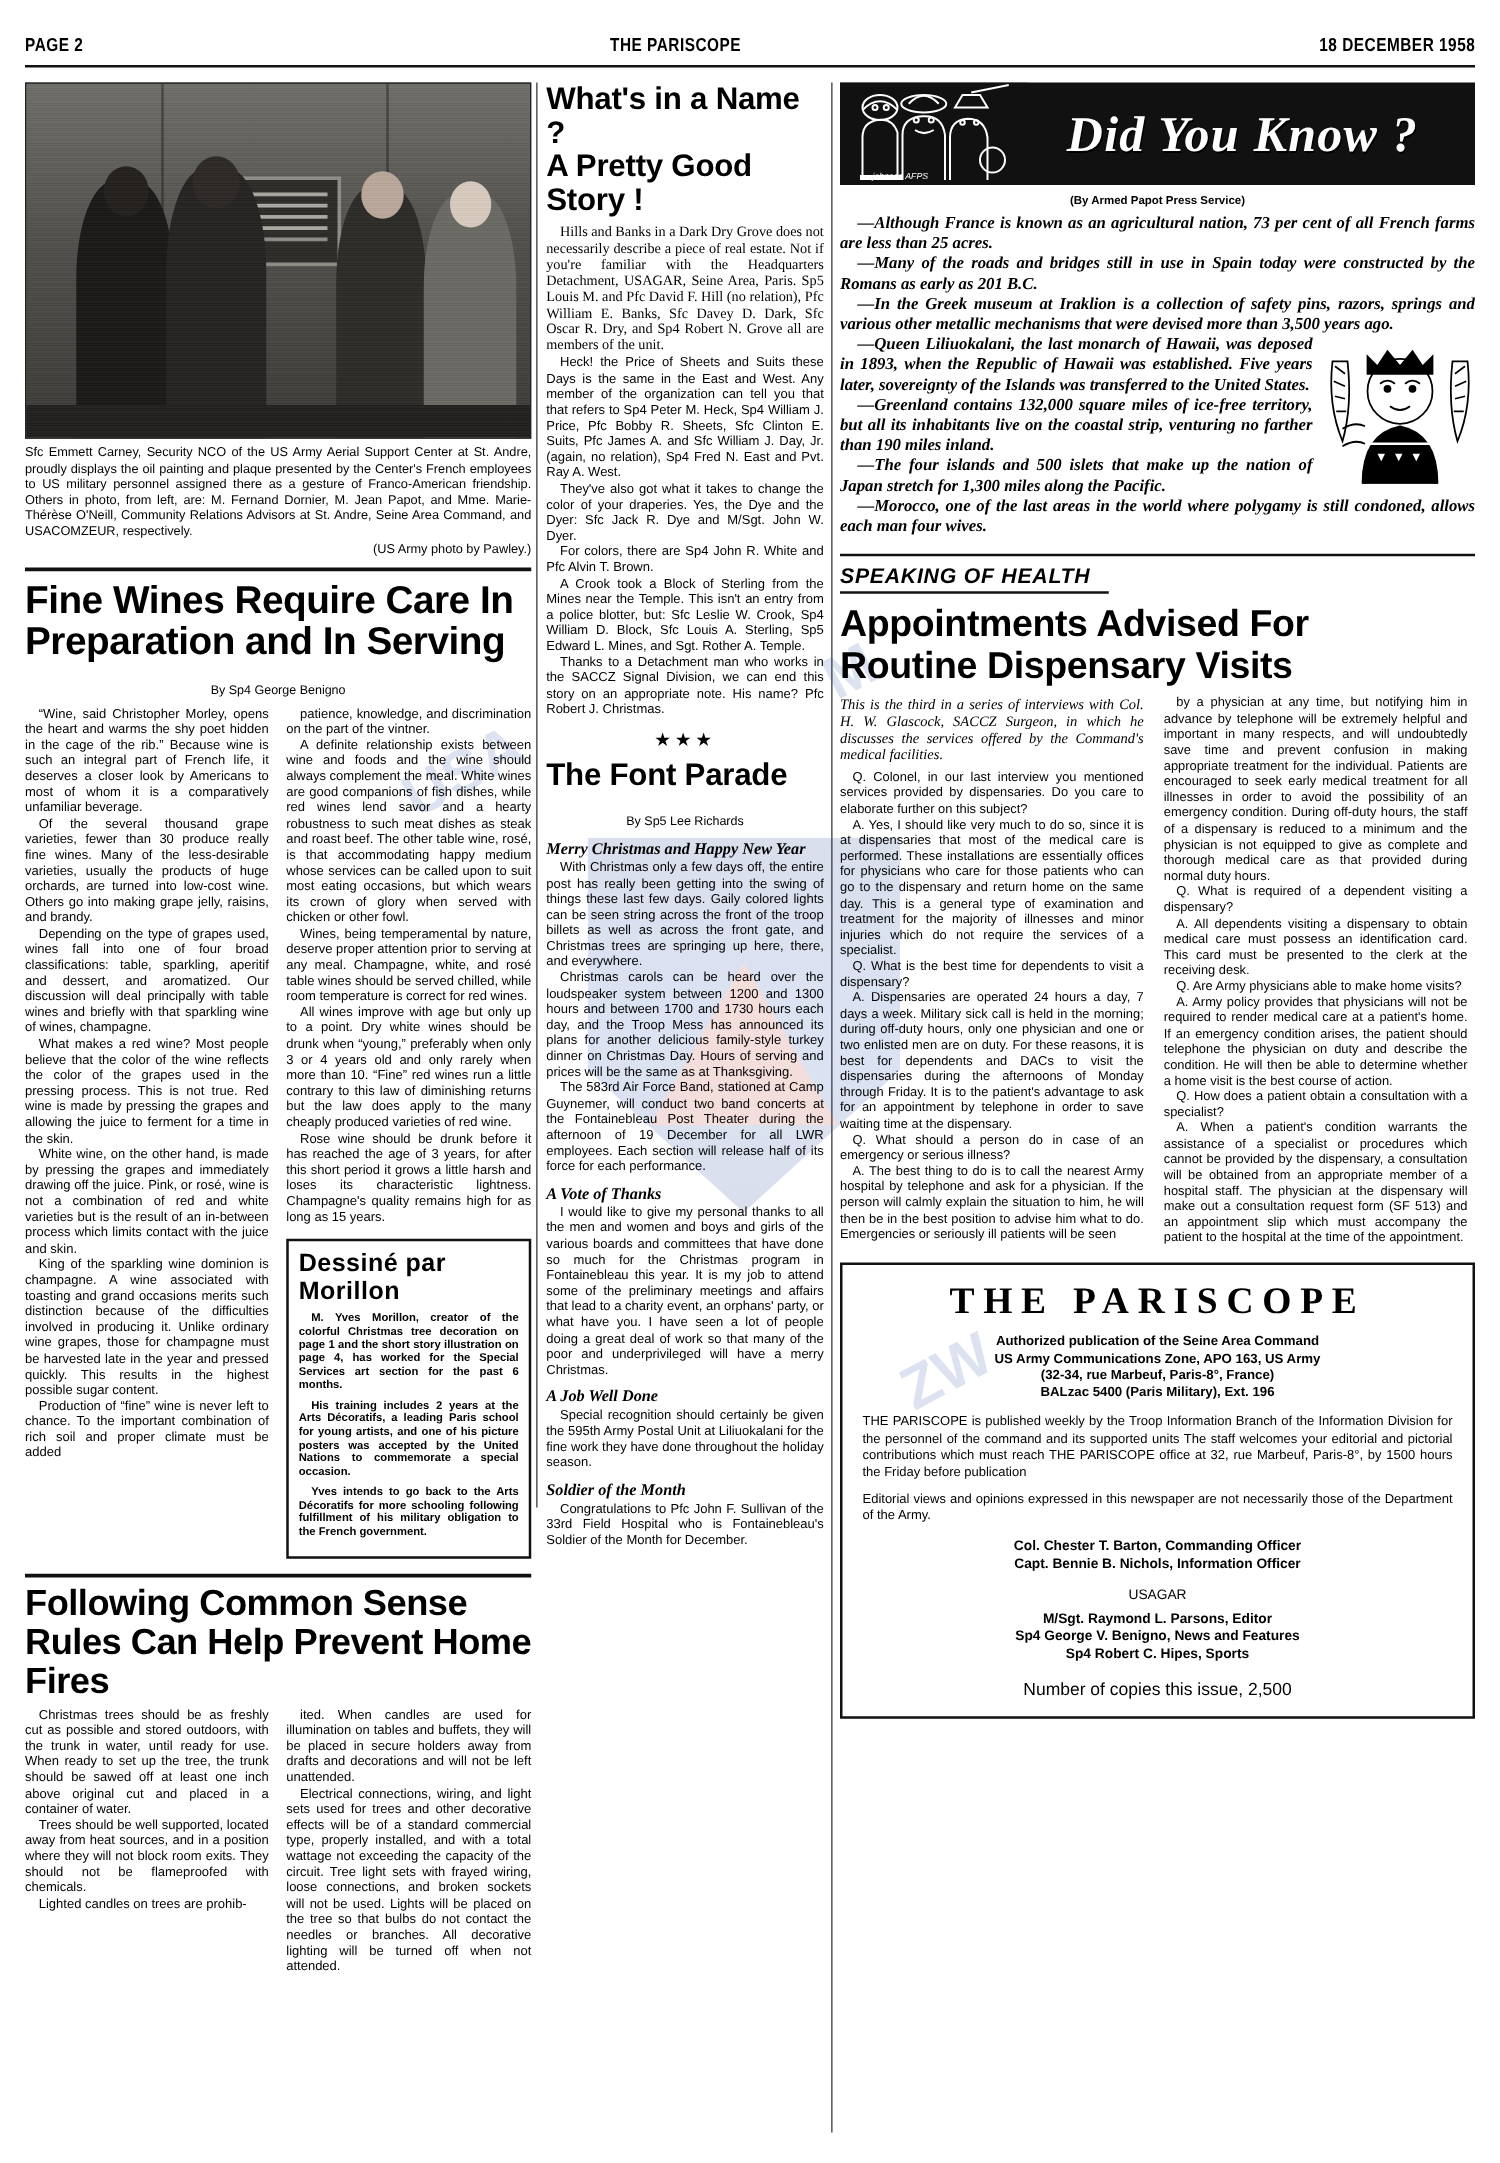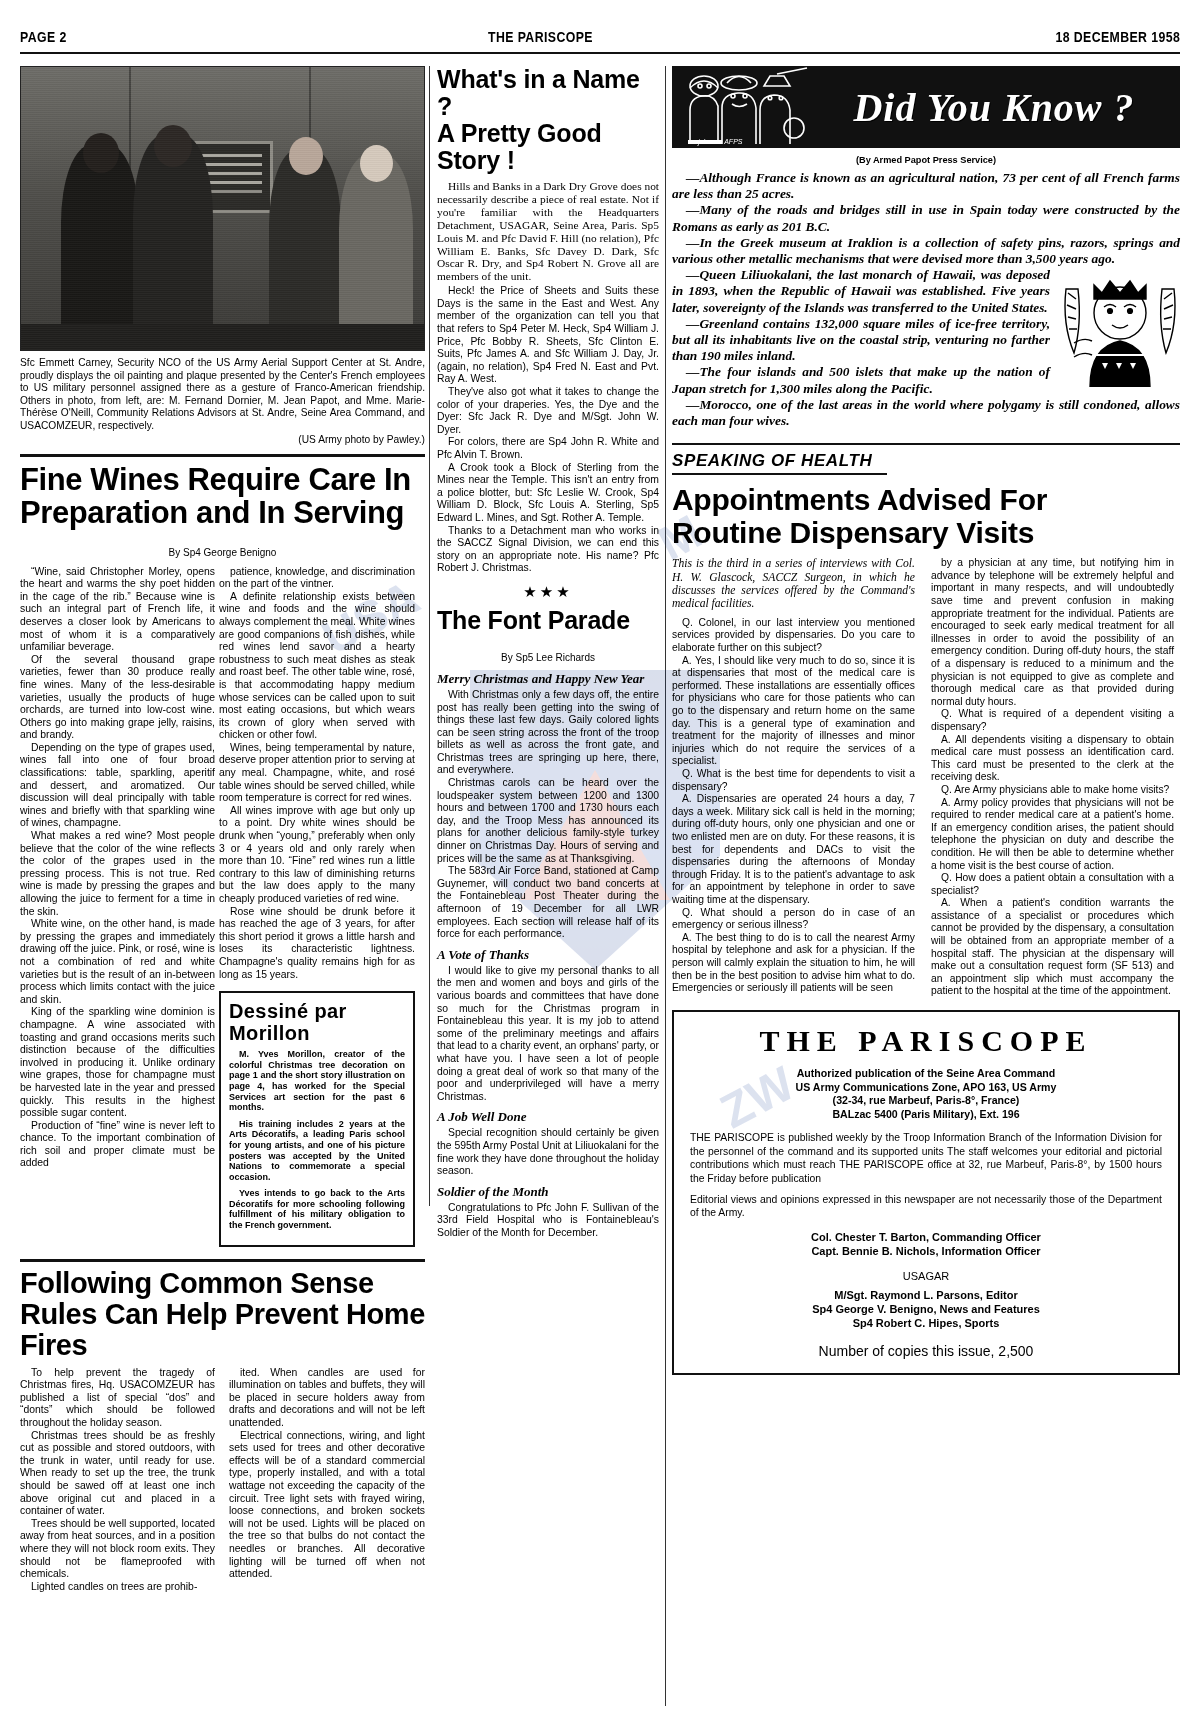--- a/index.html
+++ b/index.html
@@ -245,21 +245,21 @@
       <div class="ph-grain"></div>
     </div>
 
     <div class="caption">Sfc Emmett Carney, Security NCO of the US Army Aerial Support Center at St. Andre, proudly displays the oil painting and plaque presented by the Center's French employees to US military personnel assigned there as a gesture of Franco-American friendship.   Others in photo, from left, are: M. Fernand Dornier, M. Jean Papot, and Mme. Marie-Thérèse O'Neill, Community Relations Advisors at St. Andre, Seine Area Command, and USACOMZEUR, respectively.</div>
     <div class="credit">(US Army photo by Pawley.)</div>
 
     <div class="hr-thick"></div>
     <div class="headline">Fine Wines Require Care In Preparation and In Serving</div>
     <div class="byline">By Sp4 George Benigno</div>
 
-    <div style="display:flex;gap:4px;">
+    <div style="display:flex;gap:14px;">
       <div style="width:195px;">
         <div class="body-sans">
           <p>“Wine, said Christopher Morley, opens the heart and warms the shy poet hidden in the cage of the rib.” Because wine is such an integral part of French life, it deserves a closer look by Americans to most of whom it is a comparatively unfamiliar beverage.</p>
           <p>Of the several thousand grape varieties, fewer than 30 produce really fine wines.  Many of the less-desirable varieties, usually the products of huge orchards, are turned into low-cost wine. Others go into making grape jelly, raisins, and brandy.</p>
           <p>Depending on the type of grapes used, wines fall into one of four broad classifications: table, sparkling, aperitif and dessert, and aromatized.  Our discussion will deal principally with table wines and briefly with that sparkling wine of wines, champagne.</p>
           <p>What makes a red wine?  Most people believe that the color of the wine reflects the color of the grapes used in the pressing process.  This is not true.  Red wine is made by pressing the grapes and allowing the juice to ferment for a time in the skin.</p>
           <p>White wine, on the other hand, is made by pressing the grapes and immediately drawing off the juice. Pink, or rosé, wine is not a combination of red and white varieties but is the result of an in-between process which limits contact with the juice and skin.</p>
           <p>King of the sparkling wine dominion is champagne.  A wine associated with toasting and grand occasions merits such distinction because of the difficulties involved in producing it.  Unlike ordinary wine grapes, those for champagne must be harvested late in the year and pressed quickly.  This results in the highest possible sugar content.</p>
           <p>Production of “fine” wine is never left to chance.  To the important combination of rich soil and proper climate must be added</p>
         </div>
@@ -283,21 +283,20 @@
         </div>
       </div>
     </div>
 
     <div class="hr-thick" style="margin-top:12px;"></div>
     <div class="headline sm">Following Common Sense Rules Can Help Prevent Home Fires</div>
 
     <div style="display:flex;gap:14px;margin-top:6px;">
       <div style="width:195px;">
         <div class="body-sans">
-          <p>To help prevent the tragedy of Christmas fires, Hq. USACOMZEUR has published a list of special “dos” and “donts” which should be followed throughout the holiday season.</p>
           <p>Christmas trees should be as freshly cut as possible and stored outdoors, with the trunk in water, until ready for use.  When ready to set up the tree, the trunk should be sawed off at least one inch above original cut and placed in a container of water.</p>
           <p>Trees should be well supported, located away from heat sources, and in a position where they will not block room exits.  They should not be flameproofed with chemicals.</p>
           <p>Lighted candles on trees are prohib-</p>
         </div>
       </div>
       <div style="width:196px;">
         <div class="body-sans">
           <p>ited.  When candles are used for illumination on tables and buffets, they will be placed in secure holders away from drafts and decorations and will not be left unattended.</p>
           <p>Electrical connections, wiring, and light sets used for trees and other decorative effects will be of a standard commercial type, properly installed, and with a total wattage not exceeding the capacity of the circuit.  Tree light sets with frayed wiring, loose connections, and broken sockets will not be used.  Lights will be placed on the tree so that bulbs do not contact the needles or branches.   All decorative lighting will be turned off when not attended.</p>
         </div>

